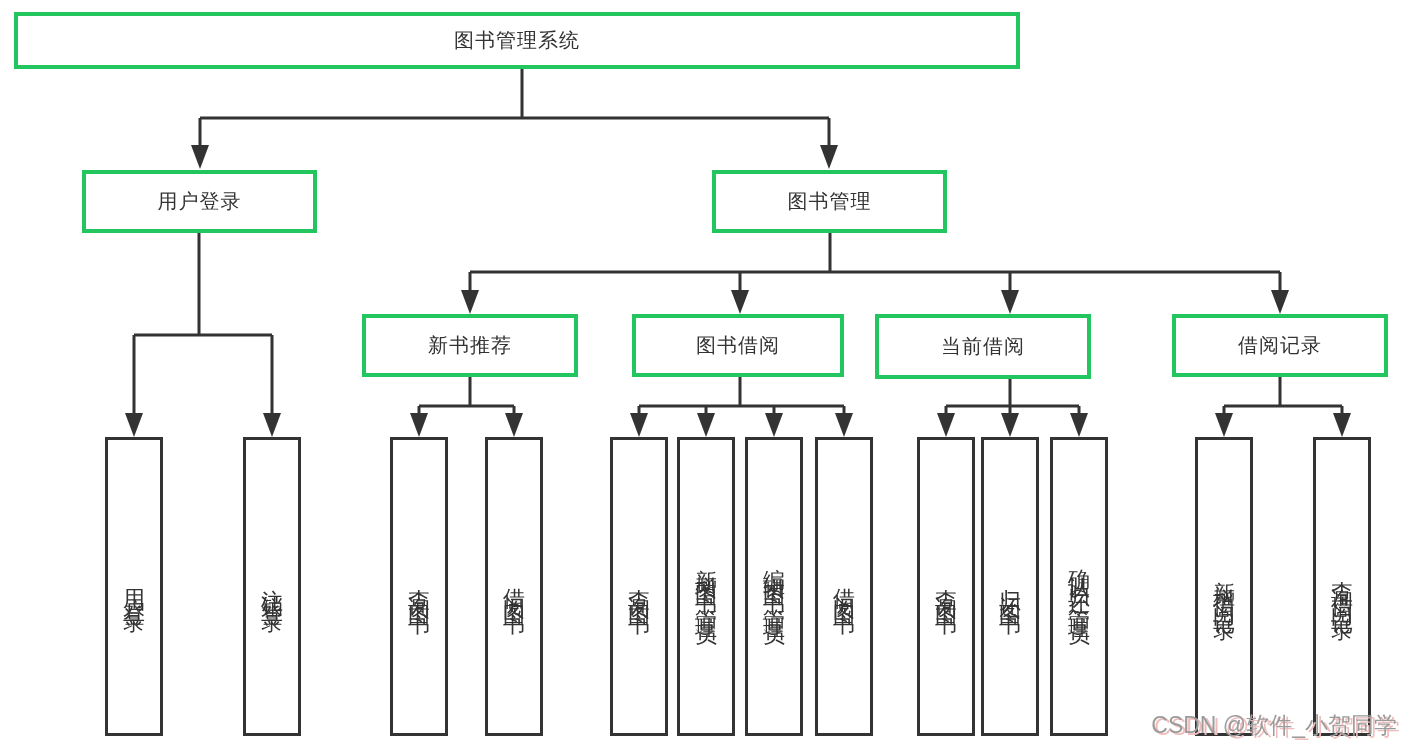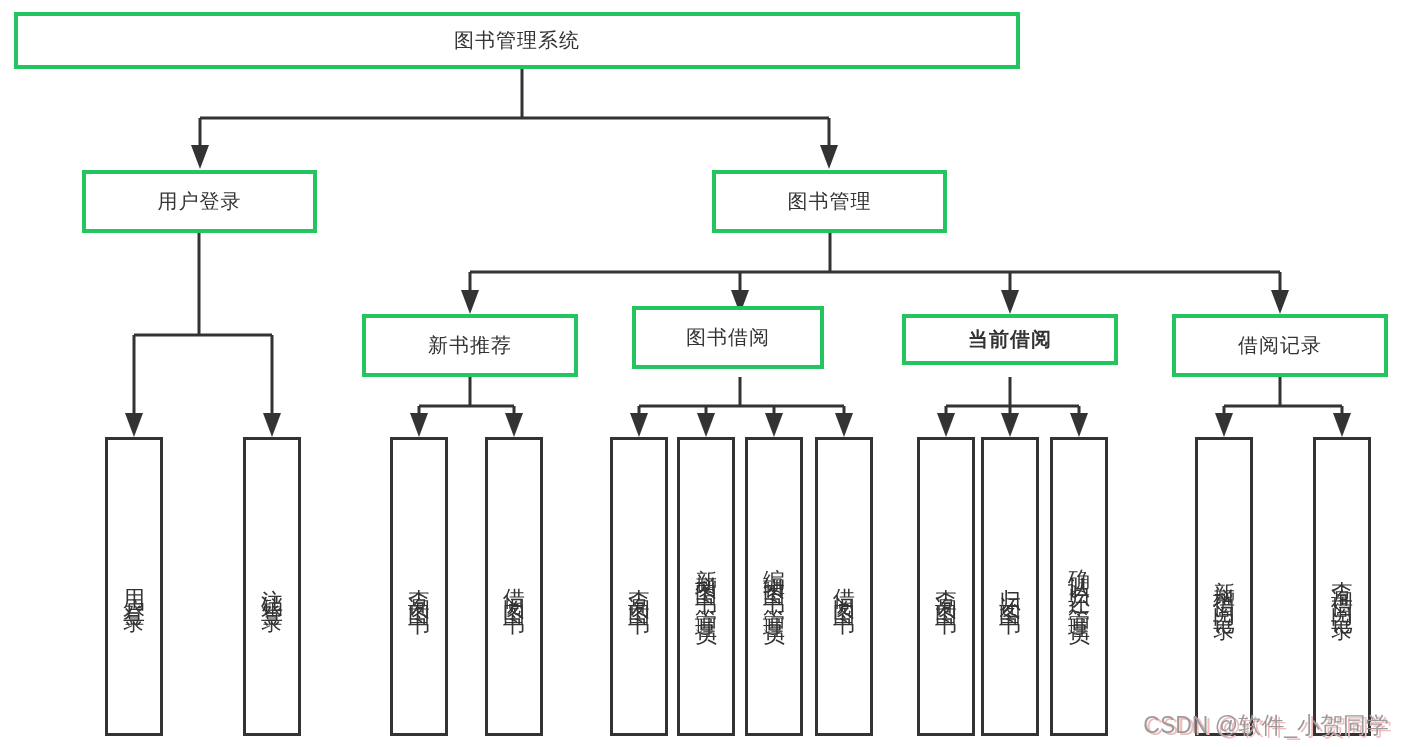--- a/index.html
+++ b/index.html
@@ -49,21 +49,21 @@
   .vlabel {
     writing-mode: vertical-rl;
     text-orientation: mixed;
     font-size: 22px;
     letter-spacing: 8px;
     color: #333333;
     line-height: 1;
   }
   .watermark {
     position: absolute;
-    right: 16px;
+    right: 8px;
     bottom: 6px;
     font-size: 23px;
     color: #9b9b9b;
     text-shadow: 3px 2px 0 #f0bcbc;
     white-space: nowrap;
   }
 </style>
 </head>
 <body>
 
@@ -116,24 +116,24 @@
   <div class="hbox" style="left:82px; top:170px; width:235px; height:63px;">
     <span class="hlabel">用户登录</span>
   </div>
   <div class="hbox" style="left:362px; top:314px; width:216px; height:63px;">
     <span class="hlabel">新书推荐</span>
   </div>
 
   <div class="hbox" style="left:712px; top:170px; width:235px; height:63px;">
     <span class="hlabel">图书管理</span>
   </div>
-  <div class="hbox" style="left:632px; top:306px; width:192px; height:63px;font-family:Liberation Serif, serif;">
+  <div class="hbox" style="left:632px; top:314px; width:212px; height:63px;font-family:Liberation Serif, serif;">
     <span class="hlabel">图书借阅</span>
   </div>
-  <div class="hbox" style="left:902px; top:314px; width:216px; height:51px;font-weight:bold;">
+  <div class="hbox" style="left:875px; top:314px; width:216px; height:65px;">
     <span class="hlabel">当前借阅</span>
   </div>
   <div class="hbox" style="left:1172px; top:314px; width:216px; height:63px;">
     <span class="hlabel">借阅记录</span>
   </div>
 
   <div class="vbox" style="left:105px; top:437px; width:58px; height:299px;">
     <span class="vlabel">用户登录</span>
   </div>
   <div class="vbox" style="left:243px; top:437px; width:58px; height:299px;">

